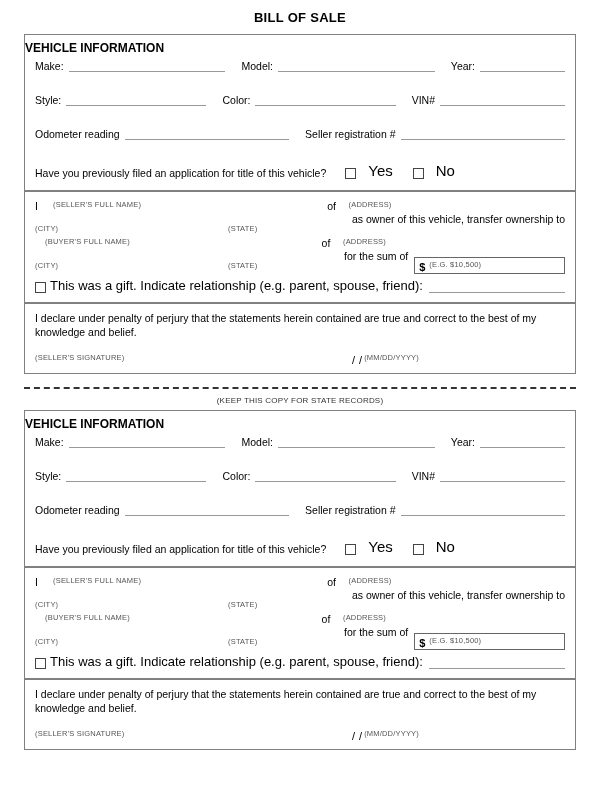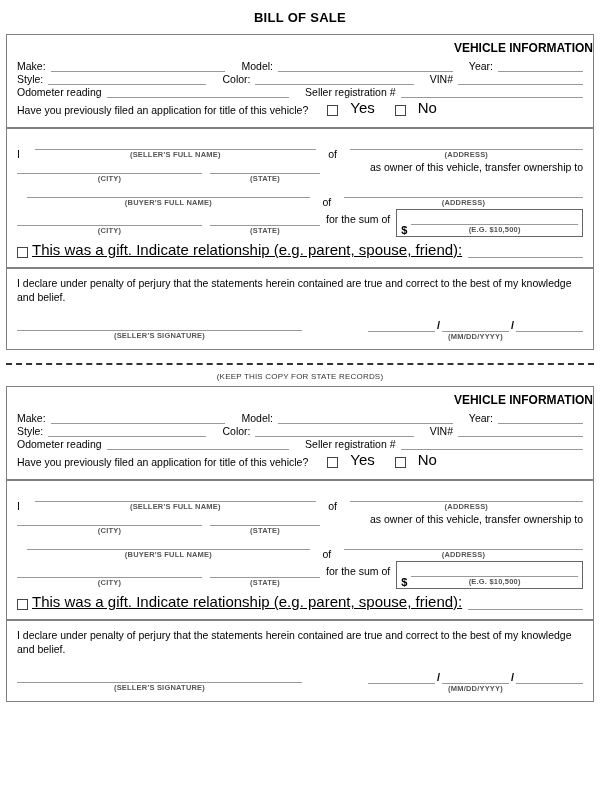--- a/index.html
+++ b/index.html
@@ -12,55 +12,55 @@
     height: 804px;
     font-family: "Liberation Sans", sans-serif;
     color: #000000;
     -webkit-font-smoothing: antialiased;
   }
   .page {
     width: 600px;
     height: 804px;
     position: relative;
     box-sizing: border-box;
-    padding: 0 6px;
+    padding: 0 24px;
   }
   .doc-title {
     text-align: center;
     font-weight: bold;
     font-size: 13px;
     letter-spacing: 0.3px;
     padding-top: 10px;
     padding-bottom: 9px;
   }
   .form-block {
     border: 1px solid #808080;
     box-sizing: border-box;
   }
   .section {
     border-bottom: 2px solid #808080;
     box-sizing: border-box;
   }
   .section.last { border-bottom: none; }
 
   .section-title {
-    text-align: right;
+    text-align: left;
     font-weight: bold;
     font-size: 12px;
     padding: 6px 0 5px 0;
   }
 
   .vi-body {
     padding: 0 10px 8px 10px;
     font-size: 10.5px;
   }
   .row {
     display: flex;
     align-items: flex-end;
-    margin-bottom: 1px;
+    margin-bottom: 22px;
   }
   .row:last-child { margin-bottom: 3px; gap: 8px; }
   .lbl {
     white-space: nowrap;
     font-size: 10.5px;
     line-height: 12px;
     padding-right: 5px;
   }
   .line {
     border-bottom: 1px solid #999;
@@ -102,30 +102,30 @@
   }
   .flex { display: flex; align-items: flex-end; }
   .w-i { width: 10px; flex: 0 0 auto; }
   .of-word {
     width: 34px;
     text-align: center;
     flex: 0 0 auto;
     font-size: 10.5px;
     padding-bottom: 1px;
   }
-  .col { display: flex; flex-direction: column; font-weight: bold; }
+  .col { display: flex; flex-direction: row; }
   .grow { flex: 1 1 auto; }
 
   .gift-row {
     display: flex;
     align-items: flex-end;
     margin-top: 4px;
     padding-bottom: 3px;
   }
-  .gift-text { font-size: 15px; padding-right: 6px; text-decoration: underline; }
+  .gift-text { font-size: 13px; padding-right: 6px; }
 
   .money-box {
     border: 1px solid #666;
     box-sizing: border-box;
     padding: 2px 4px 0 4px;
   }
   .money-inner { display: flex; align-items: flex-end; }
   .dollar { font-size: 11px; font-weight: bold; padding-right: 4px; }
 
   .declare {

